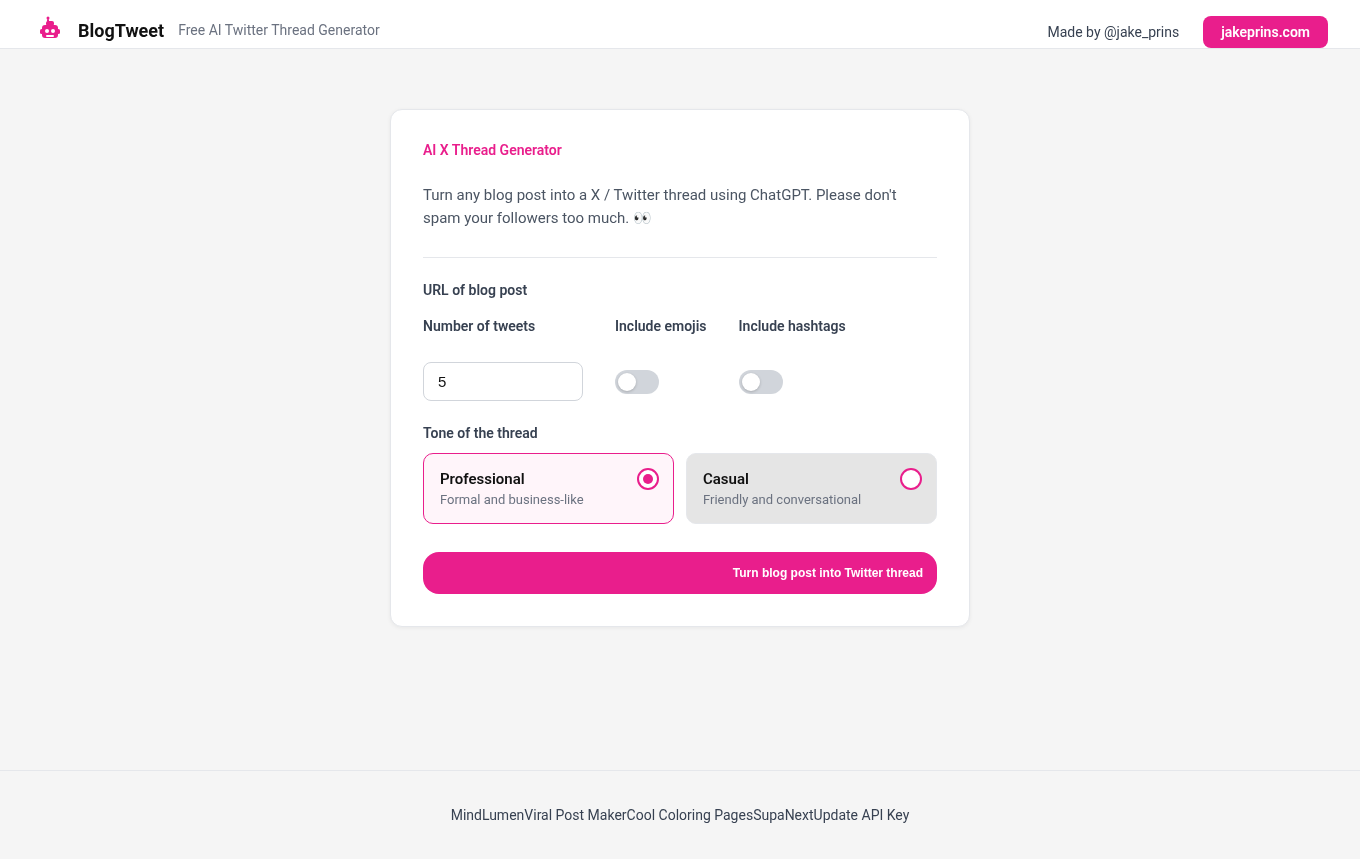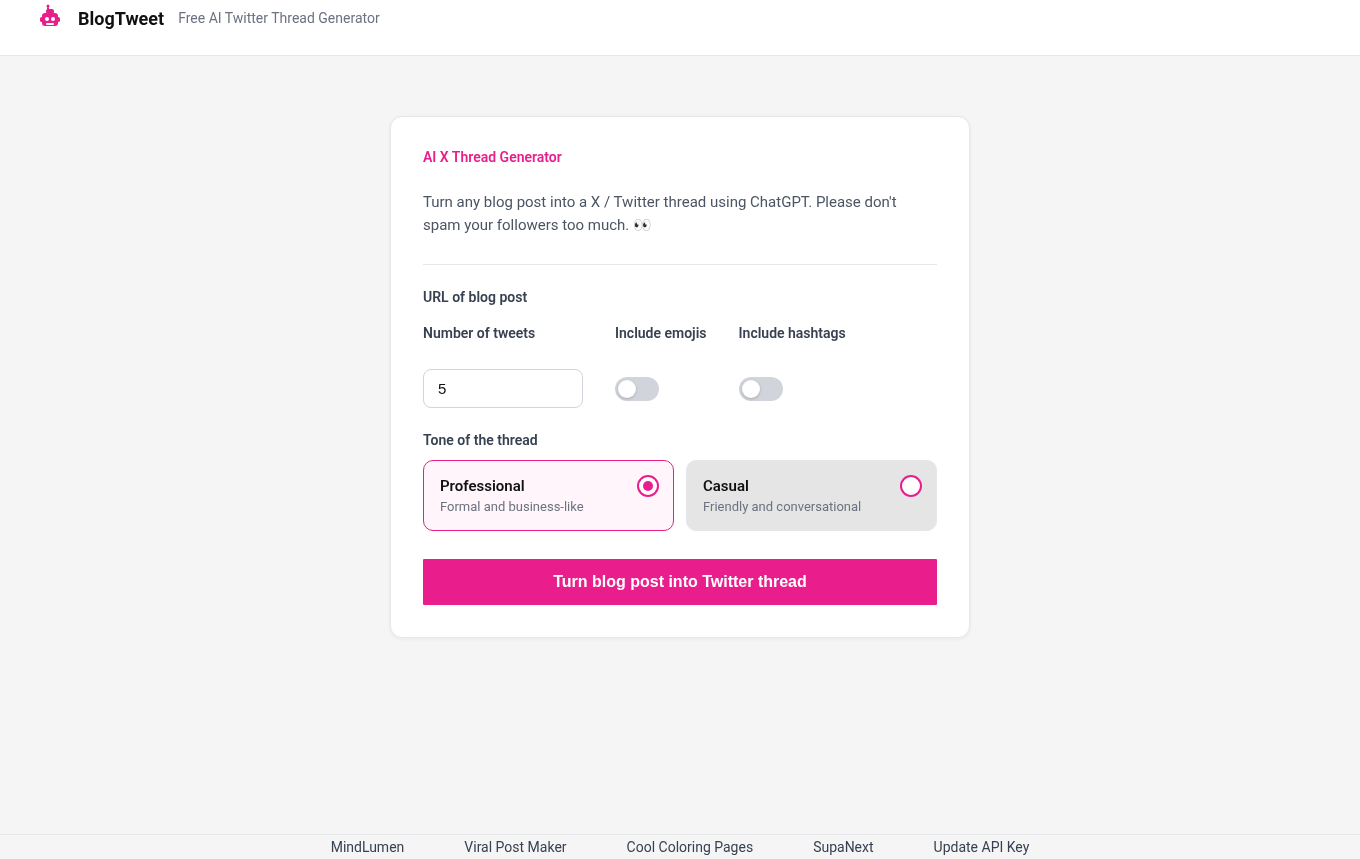--- a/index.html
+++ b/index.html
@@ -9,23 +9,23 @@
       min-height: 100vh;
       display: flex;
       flex-direction: column;
     }
 
     
     .header {
       background: #fff;
       border-bottom: 1px solid #e5e7eb;
       padding: 0 32px;
-      height: 56px;
-      display: flex;
-      align-items: flex-start;
+      height: 49px;
+      display: flex;
+      align-items: flex-end;
       justify-content: space-between;
     }
     .header-left {
       display: flex;
       align-items: center;
       gap: 10px;
     }
     .brand-name {
       font-weight: 700;
       font-size: 18px;
@@ -236,34 +236,34 @@
       border-radius: 50%;
       background: #e91e8c;
     }
 
     
     .submit-btn {
       width: 100%;
       background: #e91e8c;
       color: #fff;
       border: none;
-      border-radius: 1px;
+      border-radius: 16px;
       padding: 14px;
-      font-size: 16px;
+      font-size: 12px;
       font-weight: 600;
       cursor: pointer;
       transition: background 0.2s;
+      text-align: right;
     }
 
     
     .footer {
-      padding: 4px 16px;
+      padding: 36px 16px;
       display: flex;
       justify-content: center;
-      gap: 60px;
       border-top: 1px solid #e5e7eb;
       background: #f5f5f5;
     }
     .footer a {
       font-size: 14px;
       color: #374151;
       text-decoration: none;
     }
 
     
@@ -287,20 +287,24 @@
       <circle cx="21" cy="19" r="2" fill="#fff"></circle>
       <rect x="14" y="23" width="8" height="2" rx="1" fill="#fff"></rect>
       <rect x="8" y="17" width="3" height="5" rx="1.5" fill="#e91e8c"></rect>
       <rect x="25" y="17" width="3" height="5" rx="1.5" fill="#e91e8c"></rect>
       <rect x="15" y="7" width="2" height="3" rx="1" fill="#e91e8c"></rect>
 
       <circle cx="16" cy="6" r="1.5" fill="#e91e8c"></circle>
     </svg>
     <span class="brand-name">BlogTweet</span>
     <span class="brand-tagline">Free AI Twitter Thread Generator</span>
+  </div>
+  <div class="header-right">
+    <span class="made-by">Made by @jake_prins</span>
+    <a class="cta-btn" href="#">jakeprins.com</a>
   </div>
 </header>
 
 <main class="main">
   <div class="card">
     <div class="card-badge">AI X Thread Generator</div>
     <p class="card-description">Turn any blog post into a X / Twitter thread using ChatGPT. Please don't spam your followers too much. 👀</p>
 
     <div class="form-section">
       

